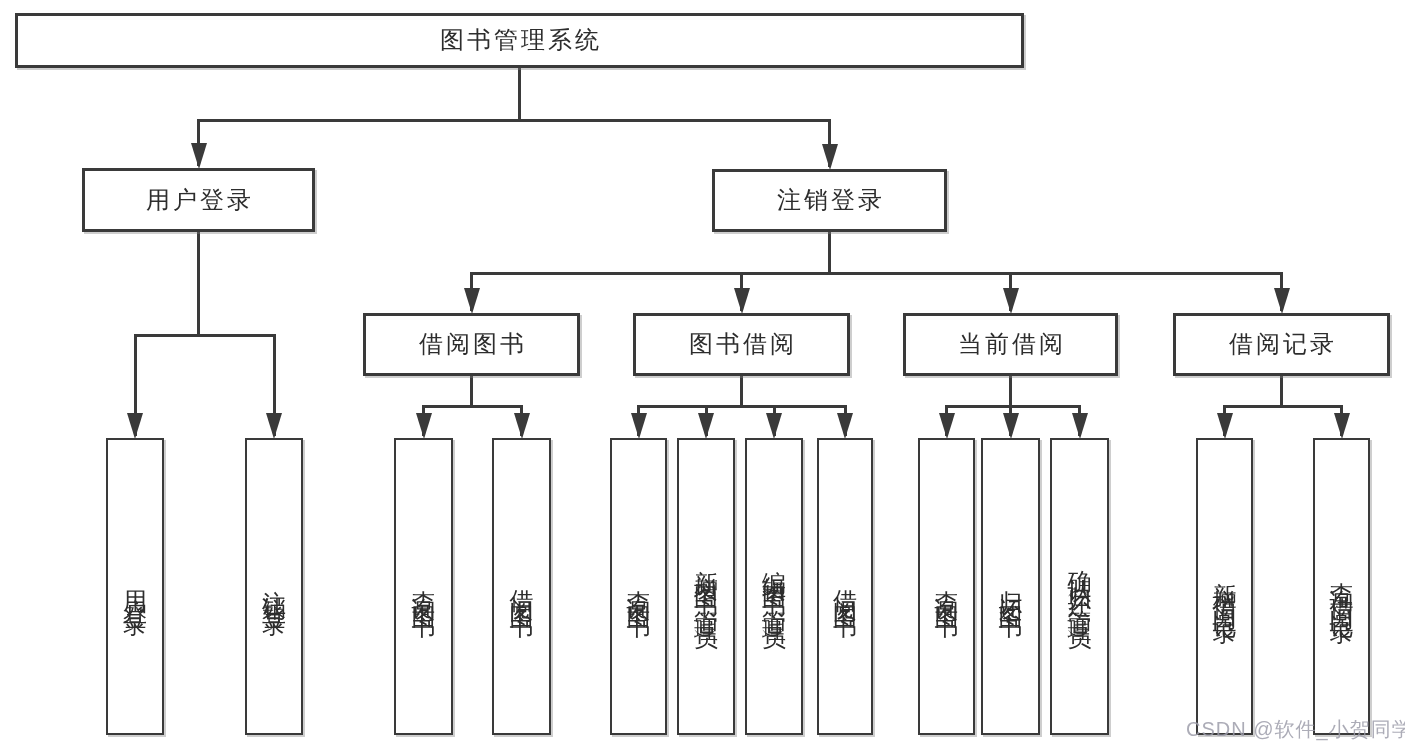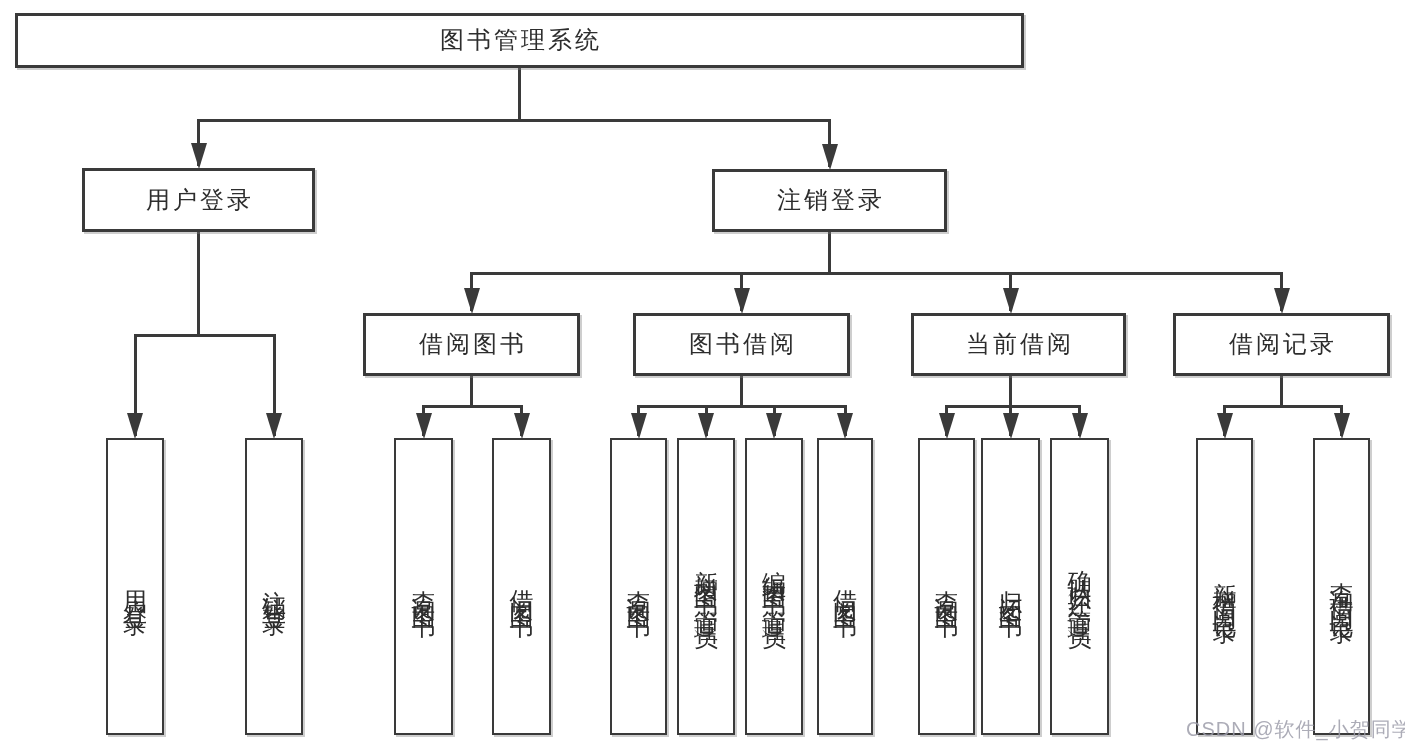--- a/index.html
+++ b/index.html
@@ -126,21 +126,21 @@
       </div>
       <div class="node branch" style="left: 712px; top: 169px; width: 235px; height: 63px;">
         <span class="label">注销登录</span>
       </div>
       <div class="node branch" style="left: 363px; top: 313px; width: 217px; height: 63px;">
         <span class="label">借阅图书</span>
       </div>
       <div class="node branch" style="left: 633px; top: 313px; width: 217px; height: 63px;">
         <span class="label">图书借阅</span>
       </div>
-      <div class="node branch" style="left: 903px; top: 313px; width: 215px; height: 63px; margin-left: 8px;">
+      <div class="node branch" style="left: 903px; top: 313px; width: 215px; height: 63px;">
         <span class="label">当前借阅</span>
       </div>
       <div class="node branch" style="left: 1173px; top: 313px; width: 217px; height: 63px;">
         <span class="label">借阅记录</span>
       </div>
       <div class="node leaf" style="left: 106px; top: 438px; width: 58px; height: 297px;">
         <span class="label">用户登录</span>
       </div>
       <div class="node leaf" style="left: 245px; top: 438px; width: 58px; height: 297px;">
         <span class="label">注销登录</span>

